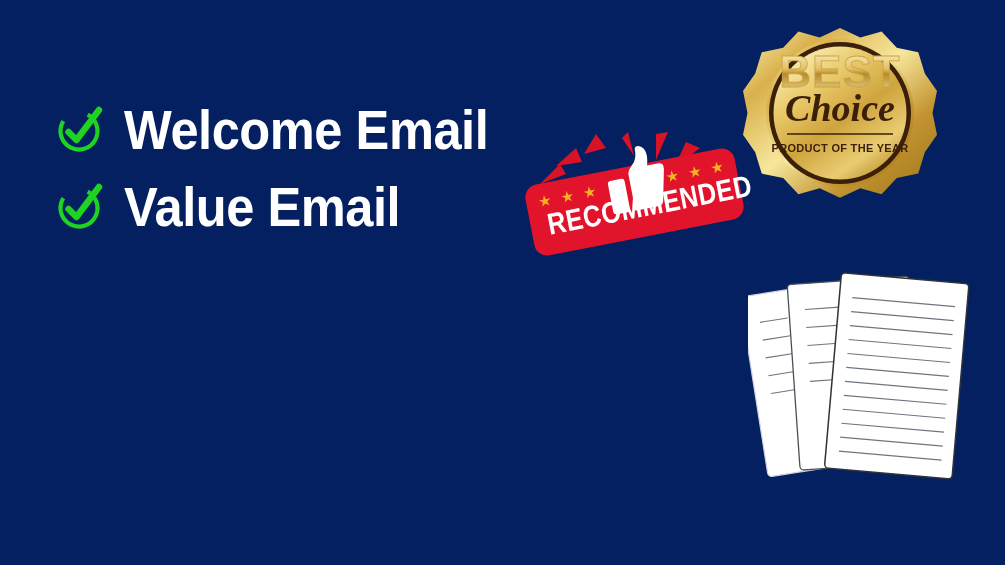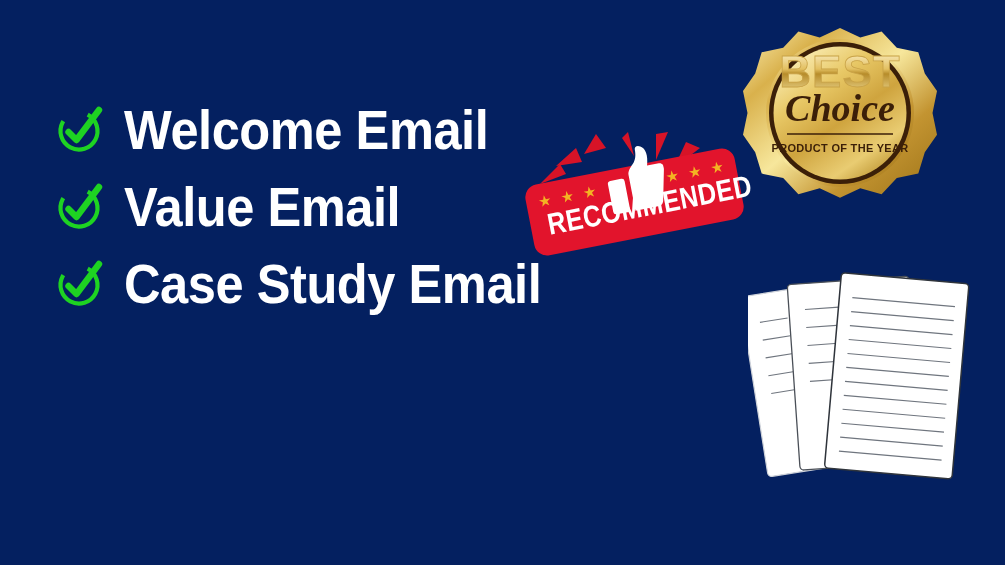--- a/index.html
+++ b/index.html
@@ -169,29 +169,20 @@
     <div class="check-row">
       <span class="check-icon">
         <svg viewBox="0 0 46 46">
           <circle cx="23" cy="23" r="18.5" fill="none" stroke="#1ed322" stroke-width="4.2" stroke-dasharray="88 28" transform="rotate(-62 23 23)"></circle>
           <path d="M12.5 24 L20.5 32 L43 2" fill="none" stroke="#1ed322" stroke-width="6.4" stroke-linecap="round" stroke-linejoin="round"></path>
         </svg>
       </span>
       <span class="check-label">Value Email</span>
     </div>
 
-    <div class="check-row">
-      <span class="check-icon">
-        <svg viewBox="0 0 46 46">
-          <circle cx="23" cy="23" r="18.5" fill="none" stroke="#1ed322" stroke-width="4.2" stroke-dasharray="88 28" transform="rotate(-62 23 23)"></circle>
-          <path d="M12.5 24 L20.5 32 L43 2" fill="none" stroke="#1ed322" stroke-width="6.4" stroke-linecap="round" stroke-linejoin="round"></path>
-        </svg>
-      </span>
-      <span class="check-label">Case Study Email</span>
-    </div>
 
 
 
   </div>
 
   <div id="stamp">
 
     <div id="stamp-rays">
       <svg width="232" height="130" viewBox="0 0 232 130">
         <g fill="#d71327">

